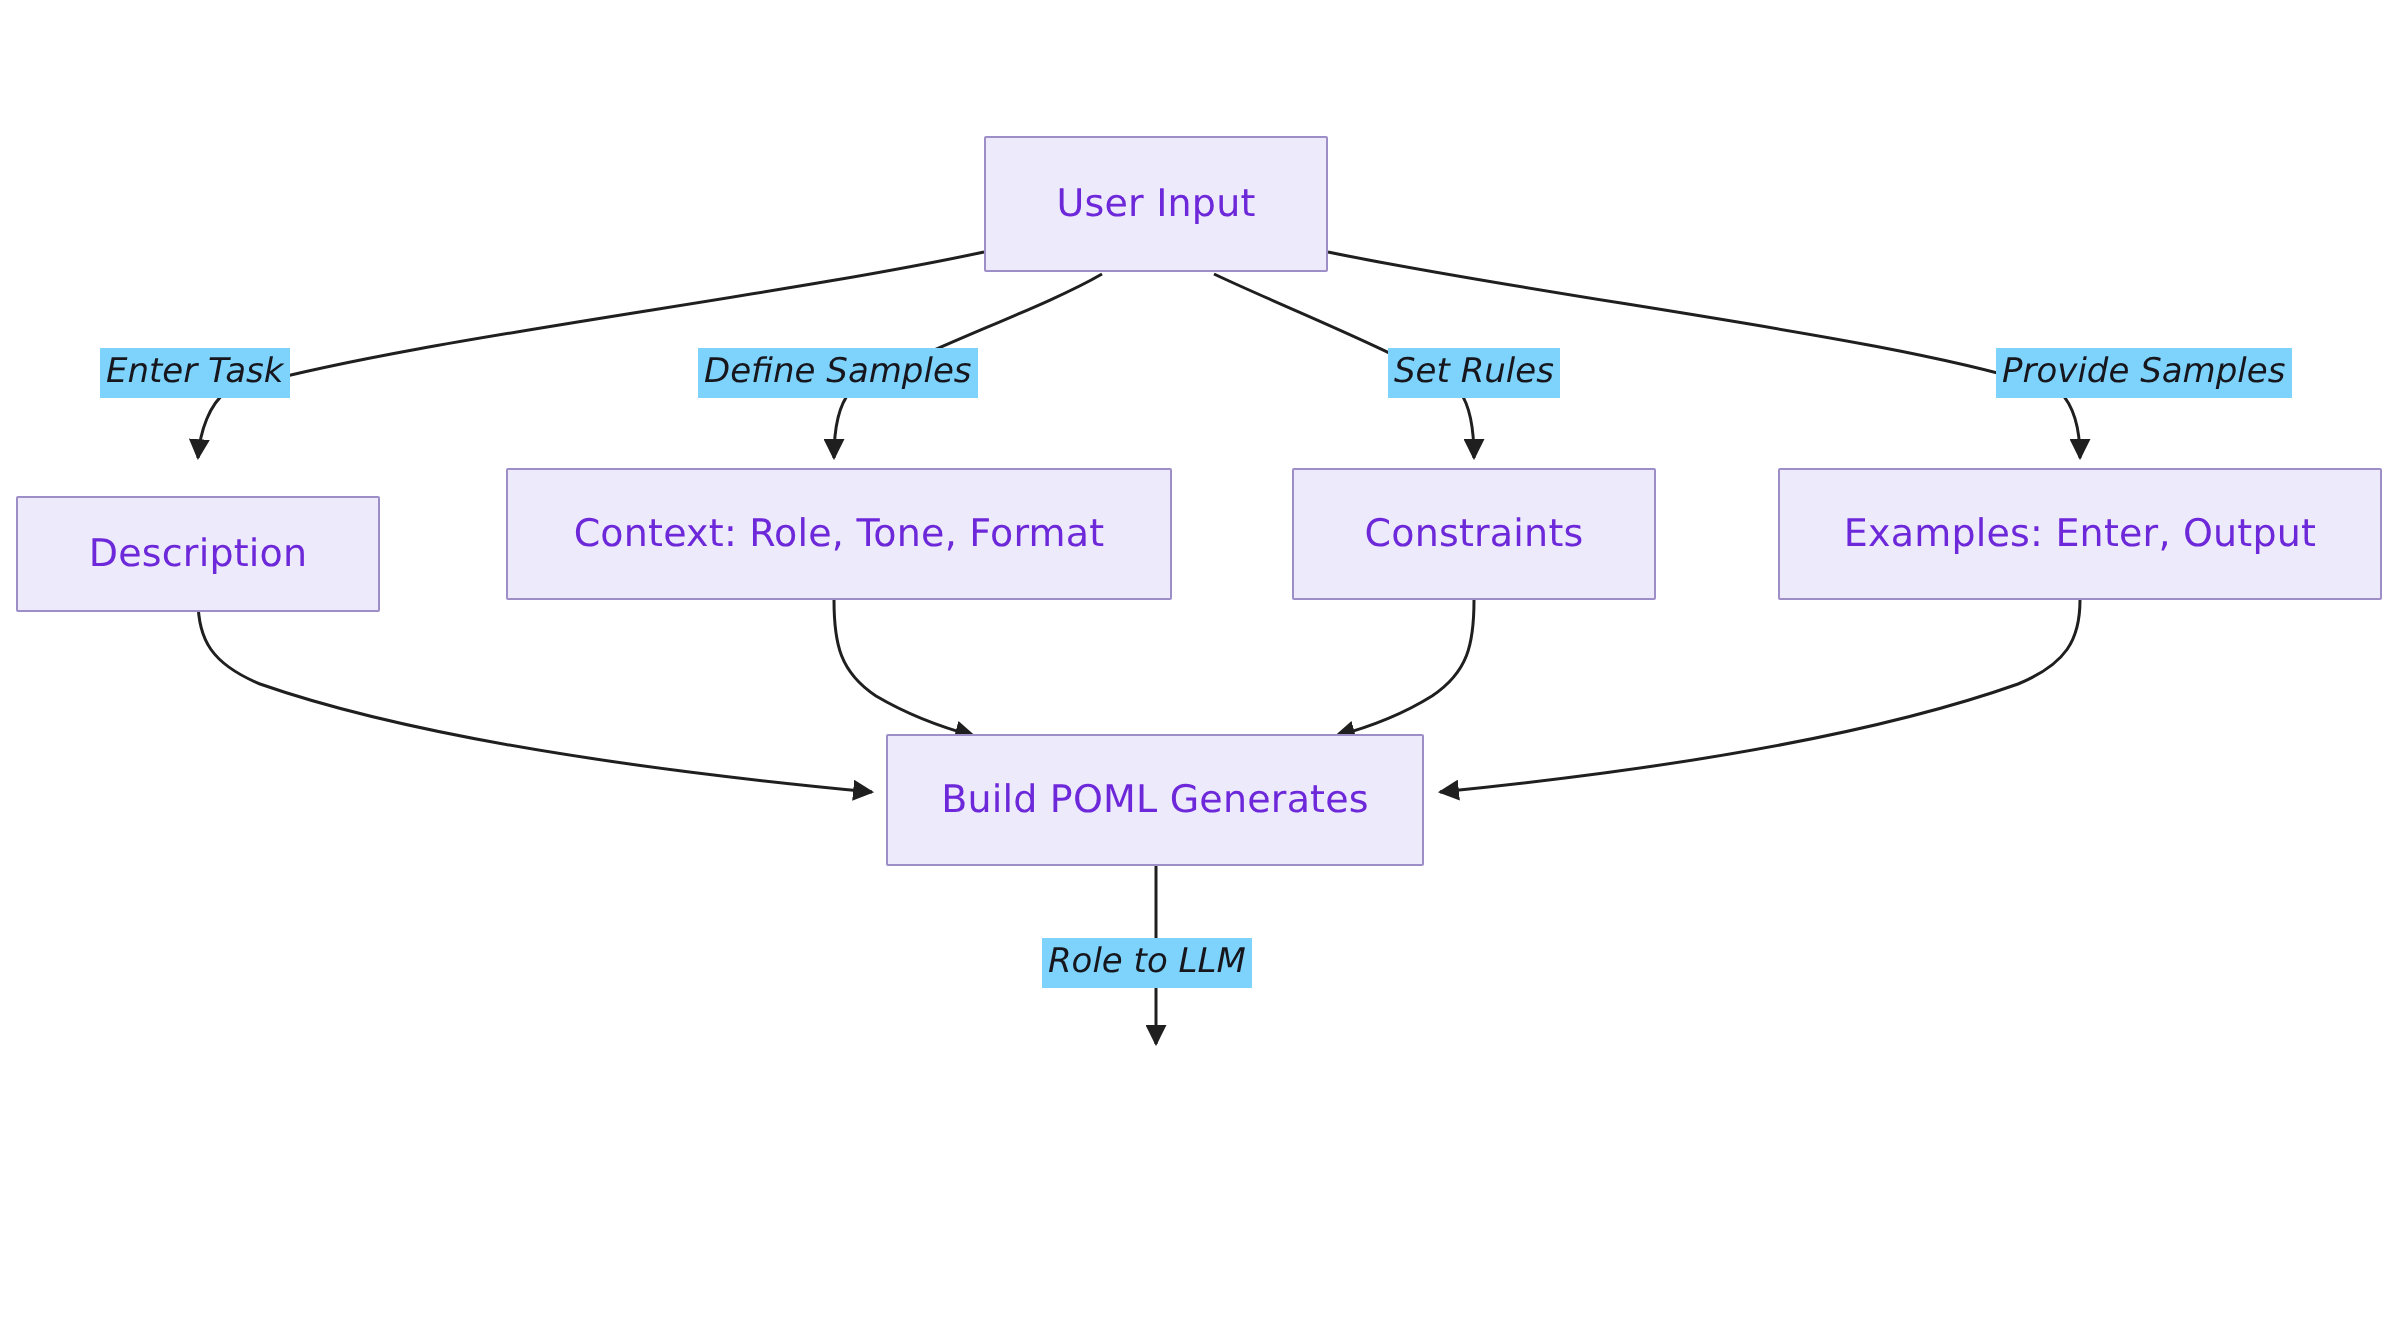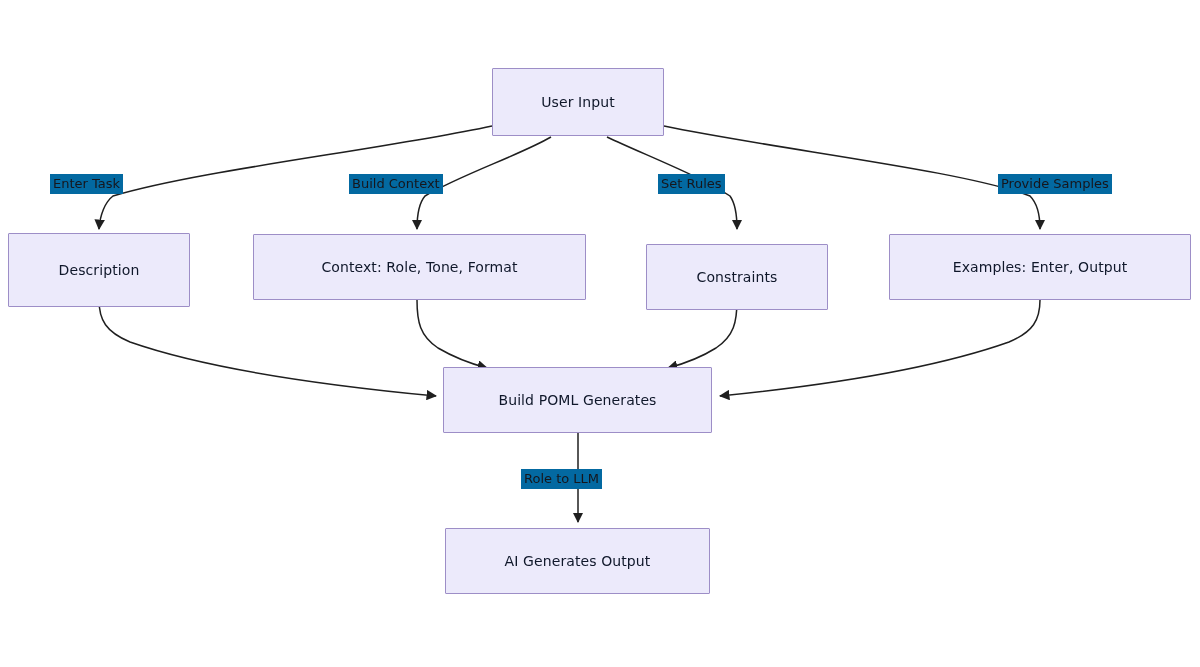--- a/index.html
+++ b/index.html
@@ -32,35 +32,36 @@
     border: 1.4px solid #9D8EC7;
     border-radius: 1px;
     display: flex;
     align-items: center;
     justify-content: center;
     overflow: hidden;
     white-space: nowrap;
   }
   .node-label {
     font-family: "DejaVu Sans", sans-serif;
-    font-size: 14px;
-    color: #0f172a;
+    font-size: 19px;
+    color: #6d28d9;
     letter-spacing: 0.1px;
     line-height: 1;
   }
   .edge-label {
     position: absolute;
-    background: #0369a1;
+    background: #7dd3fc;
     color: #16161c;
     font-family: "DejaVu Sans", sans-serif;
-    font-size: 13px;
+    font-size: 17px;
     line-height: 1.35;
     padding: 1px 3px;
     white-space: nowrap;
     box-sizing: border-box;
+    font-style: italic;
   }
 </style>
 </head>
 <body>
 
 <div id="canvas">
 
   <svg id="edges" viewBox="0 0 1200 667" width="1200" height="667" xmlns="http://www.w3.org/2000/svg">
     <defs>
       <marker id="arrow" viewBox="0 0 10 10" refX="9" refY="5" markerWidth="7" markerHeight="7" orient="auto-start-reverse">
@@ -87,47 +88,44 @@
       <path d="M 1040 300 C 1040 320, 1033 332, 1009 342 C 930 370, 820 386, 720 396" marker-end="url(#arrow)"></path>
 
       <path d="M 578 433 L 578 522" marker-end="url(#arrow)"></path>
     </g>
   </svg>
 
   <div class="node" style="left:492px; top:68px; width:172px; height:68px;">
     <span class="node-label">User Input</span>
   </div>
 
-  <div class="node" style="left:8px; top:233px; width:182px; height:74px;text-align:right;">
+  <div class="node" style="left:8px; top:248px; width:182px; height:58px;text-align:right;">
     <span class="node-label">Description</span>
   </div>
 
   <div class="node" style="left:253px; top:234px; width:333px; height:66px;">
     <span class="node-label">Context: Role, Tone, Format</span>
   </div>
 
-  <div class="node" style="left:646px; top:234px; width:182px; height:66px;margin-top:10px;">
+  <div class="node" style="left:646px; top:234px; width:182px; height:66px;">
     <span class="node-label">Constraints</span>
   </div>
 
   <div class="node" style="left:889px; top:234px; width:302px; height:66px;">
     <span class="node-label">Examples: Enter, Output</span>
   </div>
 
   <div class="node" style="left:443px; top:367px; width:269px; height:66px;">
     <span class="node-label">Build POML Generates</span>
   </div>
 
-  <div class="node" style="left:445px; top:528px; width:265px; height:66px;">
-    <span class="node-label">AI Generates Output</span>
-  </div>
 
   <div class="edge-label" style="left:50px; top:174px;">Enter Task</div>
 
-  <div class="edge-label" style="left:349px; top:174px;">Build Context</div>
+  <div class="edge-label" style="left:349px; top:174px;">Define Samples</div>
 
-  <div class="edge-label" style="left:658px; top:174px;">Set Rules</div>
+  <div class="edge-label" style="left:694px; top:174px;">Set Rules</div>
 
   <div class="edge-label" style="left:966px; top:174px;margin-left:32px;">Provide Samples</div>
 
   <div class="edge-label" style="left:521px; top:469px;">Role to LLM</div>
 
 </div>
 
 </body></html>

